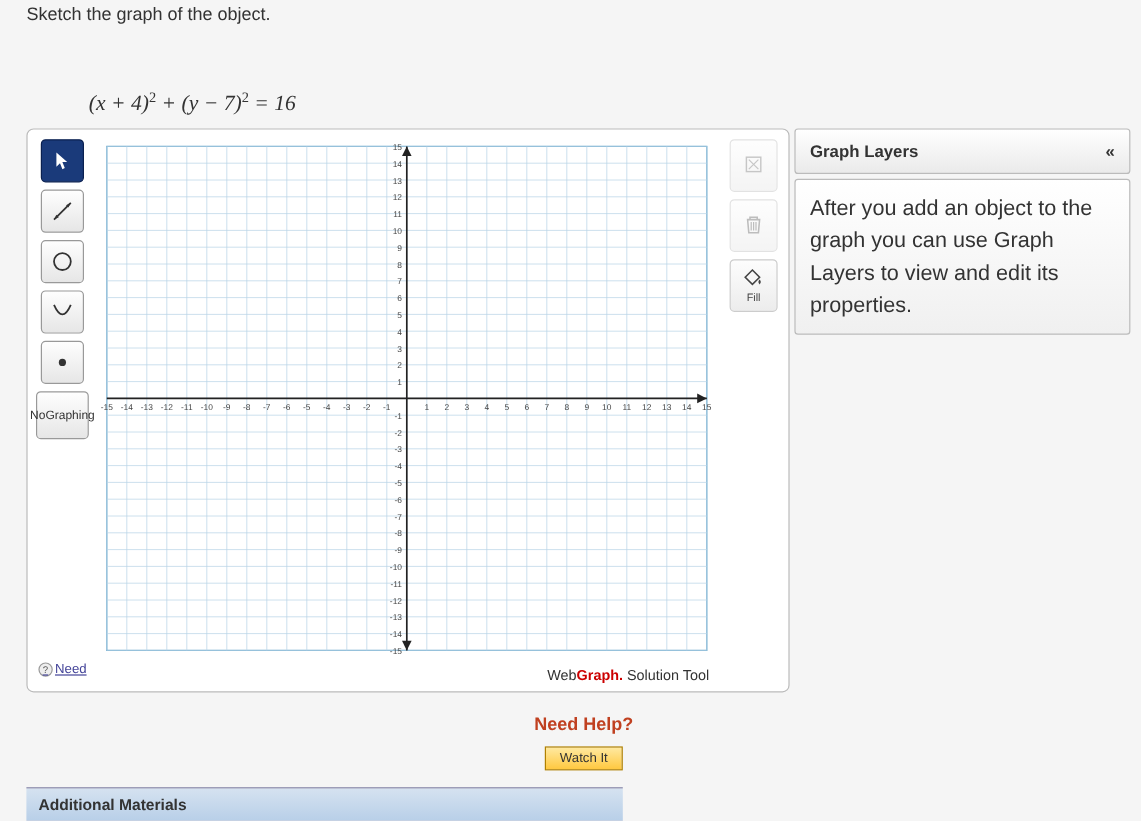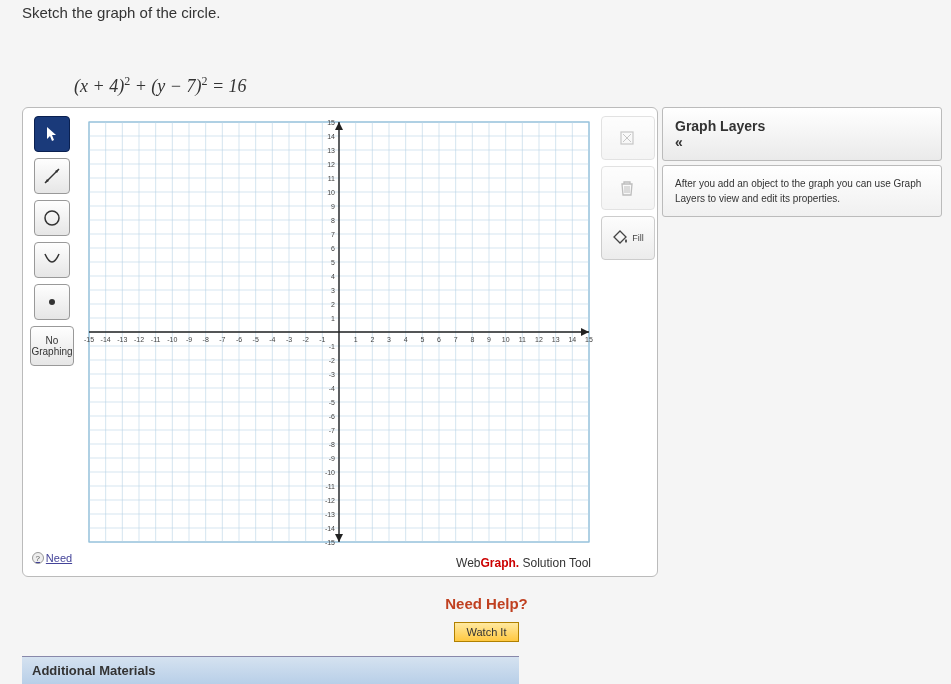--- a/index.html
+++ b/index.html
@@ -62,21 +62,21 @@
       background: #1a3a7a;
       border-color: #0a2050;
       color: #fff;
     }
     .tool-btn.no-sol {
       width: 44px;
       height: 40px;
       font-size: 10px;
       line-height: 11px;
       text-align: center;
-      flex-direction: column;
+      flex-direction: row;
     }
     .help-link {
       margin-top: auto;
       font-size: 11px;
       color: #449;
       text-decoration: underline;
       cursor: pointer;
       padding-bottom: 4px;
       display: flex;
       align-items: center;
@@ -111,56 +111,56 @@
     .brand b { color: #c00; }
     .right-tools {
       display: flex;
       flex-direction: column;
       gap: 6px;
       padding: 4px 4px 4px 8px;
       width: 54px;
       align-items: center;
     }
     .right-btn {
-      width: 54px;
+      width: 40px;
       height: 44px;
       border: 1px solid #ccc;
       border-radius: 4px;
       background: linear-gradient(#fdfdfd, #ececec);
       display: flex;
+      flex-direction: column;
       align-items: center;
       justify-content: center;
       cursor: pointer;
       font-size: 9px;
       gap: 2px;
       color: #444;
     }
     .right-btn.disabled { opacity: 0.55; cursor: default; }
     .layers-panel {
       width: 280px;
     }
     .layers-header {
       background: linear-gradient(#fff, #eaeaea);
       border: 1px solid #bbb;
       border-radius: 3px;
       padding: 10px 12px;
       display: flex;
       justify-content: space-between;
-      align-items: flex-start;
+      align-items: flex-end;
       font-weight: bold;
       font-size: 14px;
       margin-bottom: 4px;
-      flex-direction: column;
     }
     .layers-body {
       background: linear-gradient(#fff, #f0f0f0);
       border: 1px solid #bbb;
       border-radius: 3px;
       padding: 10px 12px;
-      font-size: 10px;
+      font-size: 18px;
       line-height: 1.5;
     }
     .chevron-left {
       font-weight: bold;
       font-size: 14px;
       color: #333;
       cursor: pointer;
     }
     .need-help {
       padding: 18px 0 8px 22px;
@@ -205,21 +205,21 @@
     .book-icon {
       width: 16px;
       height: 12px;
       display: inline-block;
     }
     svg text { font-family: Arial; fill: #444; }
   </style>
 </head>
 <body>
 
-<div class="prompt-text">Sketch the graph of the circle.</div>
+<div class="prompt-text">Sketch the graph of the object.</div>
 <div class="equation">(<i>x</i> + 4)<sup>2</sup> + (<i>y</i> − 7)<sup>2</sup> = 16</div>
 
 <div class="main-area">
   <div class="graph-panel">
     <div class="toolbar">
       <div class="tool-btn active">
         <svg width="16" height="16" viewBox="0 0 16 16">
             <path d="M3 1 L3 13 L6 10 L8 15 L10 14 L8 9 L12 9 Z" fill="#fff"></path>
           </svg>
       </div>

